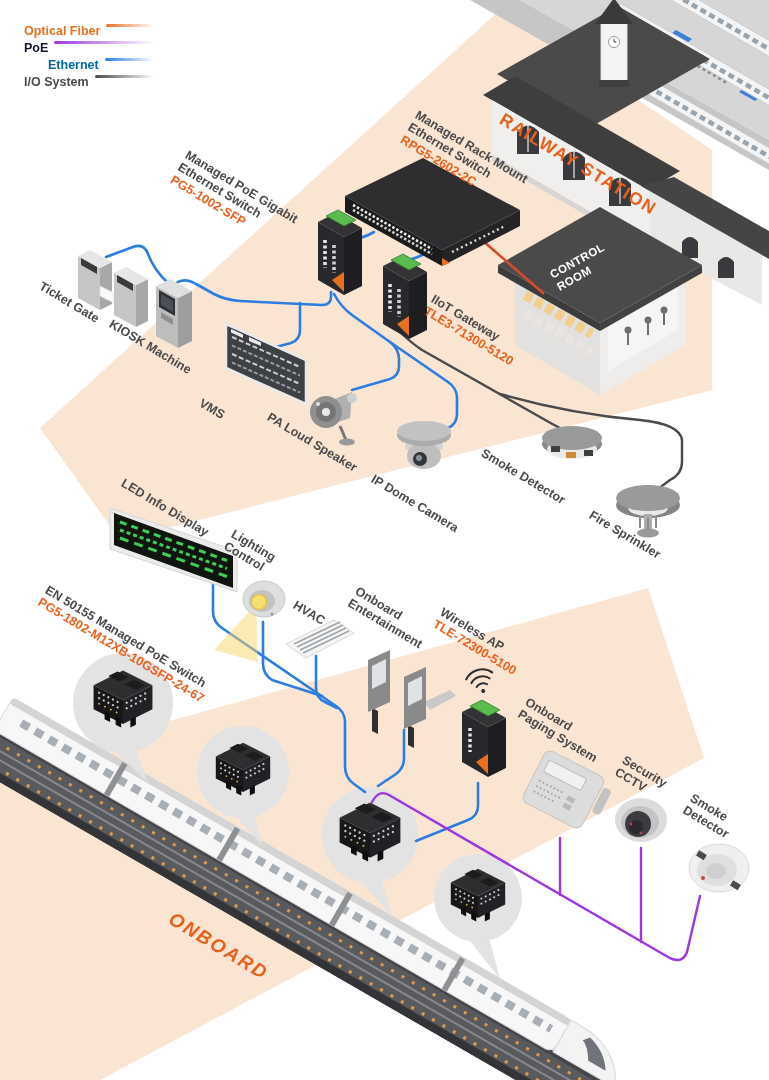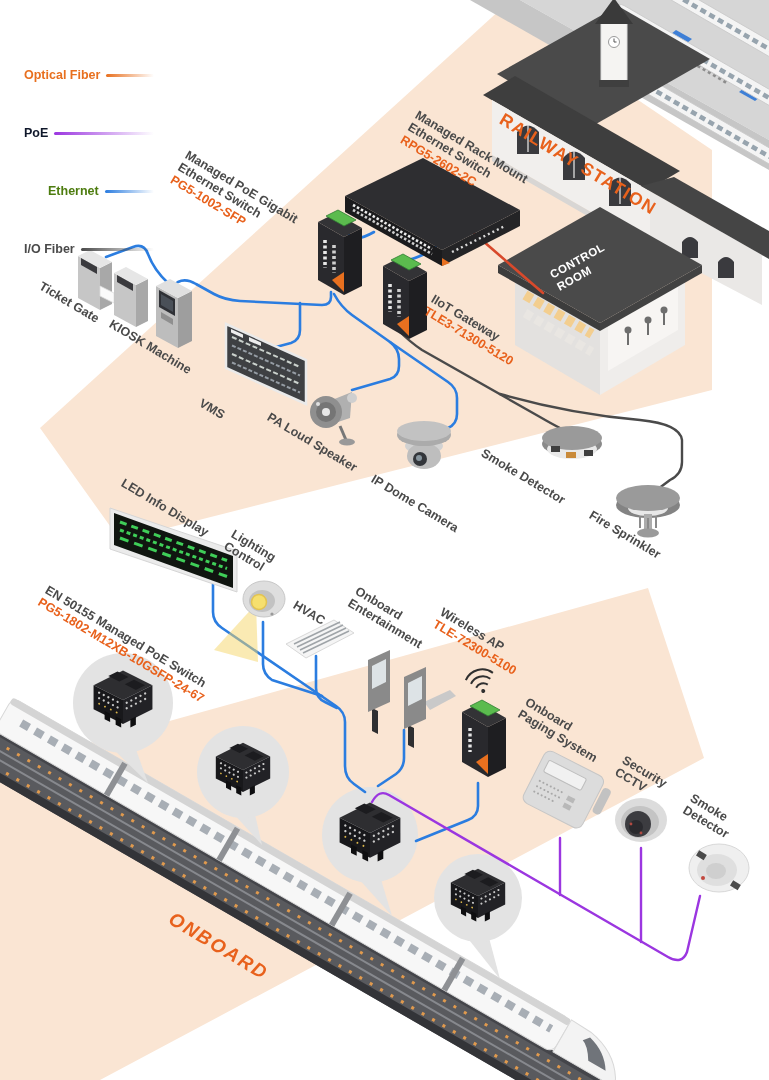--- a/index.html
+++ b/index.html
@@ -1,21 +1,21 @@
 <!DOCTYPE html>
 <html><head>
 <meta charset="utf-8">
 <style>
   html,body{margin:0;padding:0;background:#fff;}
   .stage{position:relative;width:769px;height:1080px;overflow:hidden;background:#fff;
          font-family:"Liberation Sans",sans-serif;}
   .stage svg{position:absolute;left:0;top:0;}
   
   .legend{position:absolute;left:24px;top:24px;width:130px;z-index:30;}
-  .leg-row{display:flex;align-items:center;gap:6px;margin-bottom:3px;height:14px;margin-top:44px;}
+  .leg-row{display:flex;gap:6px;margin-bottom:3px;height:14px;}
   .leg-label{font-size:12.5px;font-weight:700;white-space:nowrap;}
   .leg-line{flex:1;height:3px;border-radius:2px;min-width:18px;background:#999;}
   
   .lbl{position:absolute;z-index:25;transform:rotate(31deg);transform-origin:0 0;
        color:#4A4A4A;font-weight:700;font-size:12.5px;line-height:1.14;white-space:nowrap;}
   .lbl .nm,.lbl .model{display:block;white-space:pre-line;}
   .lbl .model{color:#E8611C;}
   .big{font-size:17.5px;letter-spacing:1.5px;}
   .onb{font-size:19px;letter-spacing:2px;font-style:italic;}
   .ccw{transform:rotate(-29deg);color:#fff;font-size:11.5px;letter-spacing:.5px;line-height:1.2;}
@@ -365,25 +365,25 @@
 <div class="legend">
   <div class="leg-row">
     <span class="leg-label" style="color: rgb(232, 112, 31);">Optical Fiber</span>
     <div class="leg-line" style="background: linear-gradient(90deg, rgb(232, 112, 31), rgba(255, 255, 255, 0));"></div>
   </div>
   <div class="leg-row">
     <span class="leg-label" style="color: #0f172a;">PoE</span>
     <div class="leg-line" style="background: linear-gradient(90deg, rgb(155, 54, 224), rgba(255, 255, 255, 0));"></div>
   </div>
   <div class="leg-row">
-    <span class="leg-label" style="color: #4d7c0f; padding-left: 24px;">Ethernet</span>
+    <span class="leg-label" style="color: #0369a1; padding-left: 24px;">Ethernet</span>
     <div class="leg-line" style="background: linear-gradient(90deg, rgb(43, 125, 224), rgba(255, 255, 255, 0));"></div>
   </div>
   <div class="leg-row">
-    <span class="leg-label" style="color: rgb(74, 74, 74);">I/O Fiber</span>
+    <span class="leg-label" style="color: rgb(74, 74, 74);">I/O System</span>
     <div class="leg-line" style="background: linear-gradient(90deg, rgb(74, 74, 74), rgba(255, 255, 255, 0));"></div>
   </div>
 </div>
 
 <div class="lbl big" style="left:506px;top:110px">
       <span class="nm" style="color: rgb(232, 97, 28);">RAILWAY STATION</span>
     </div>
 <div class="lbl onb" style="left:176px;top:908px">
       <span class="nm" style="color: rgb(232, 97, 28);">ONBOARD</span>
     </div>

